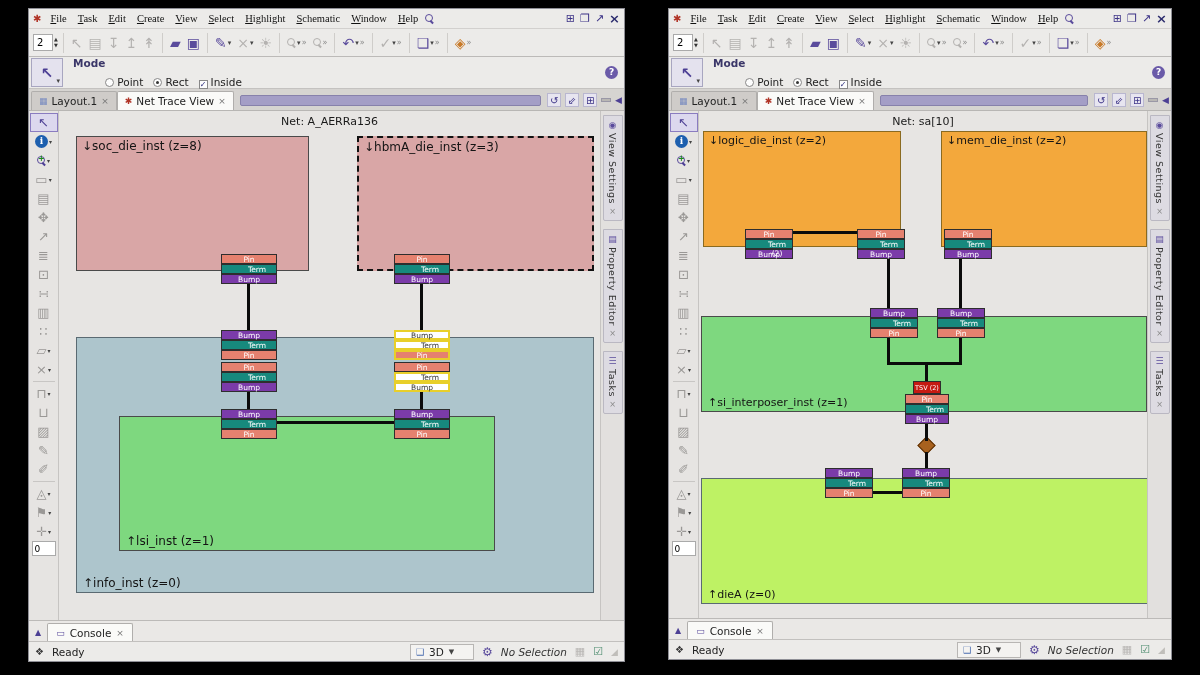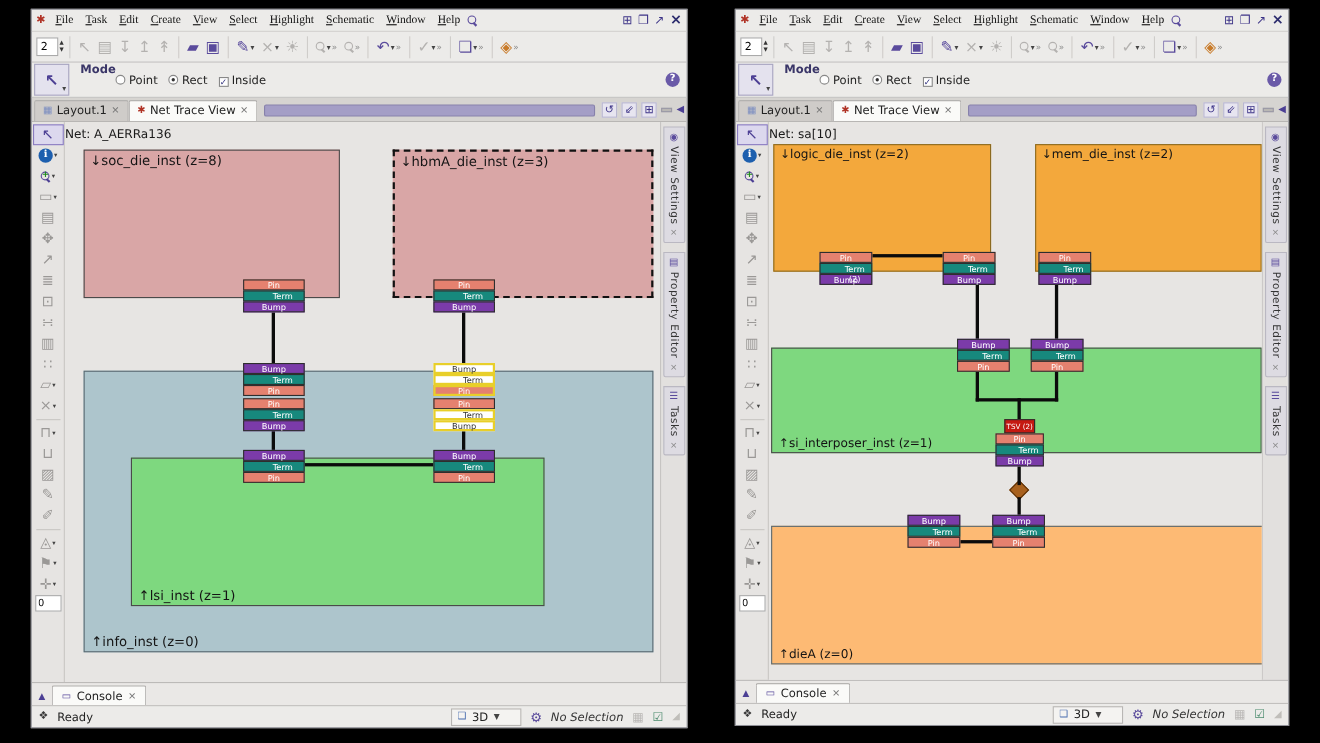--- a/index.html
+++ b/index.html
@@ -50,21 +50,21 @@
 
   
   .modebar { height:32px; display:flex; align-items:stretch; background:#ecebe9;
              border-bottom:1px solid #c4c2c0; flex:0 0 auto; }
   .bigcursor { width:32px; margin:1px 2px; border:1px solid #a8a6c0; background:#e4e2ee;
                display:flex; align-items:center; justify-content:center; position:relative; }
   .bigcursor .cur { font-size:15px; color:#4c3f94; font-weight:bold; }
   .bigcursor .dd  { position:absolute; right:2px; bottom:1px; }
   .modeblock { display:flex; justify-content:center; padding-left:8px; }
   .mode-title { font-size:10.5px; font-weight:bold; color:#3a3668; }
-  .mode-opts { display:flex; align-items:center; gap:10px; font-size:10.5px; color:#222; }
+  .mode-opts { display:flex; align-items:flex-end; gap:10px; font-size:10.5px; color:#222; }
   .radio { width:9px; height:9px; border:1px solid #888; border-radius:50%; background:#fdfdfd;
            display:inline-block; margin-right:3px; position:relative; top:1px; }
   .radio.sel::after { content:""; position:absolute; left:2px; top:2px; width:3px; height:3px;
                       border-radius:50%; background:#333; }
   .checkbox { width:9px; height:9px; border:1px solid #888; background:#fdfdfd; display:inline-block;
               margin-right:3px; position:relative; top:1px; font-size:8px; line-height:8px;
               color:#2a2a7a; text-align:center; }
   .helpicon { align-self:center; margin-left:auto; margin-right:6px; width:13px; height:13px;
               border-radius:50%; background:#6a5aa8; color:#fff; font-size:9px; font-weight:bold;
               text-align:center; line-height:13px; }
@@ -96,21 +96,21 @@
   .rbtn.sel { border:1px solid #8a7cc0; background:#dcd8ee; }
   .rbtn .dd { font-size:6px; }
   .info-badge { width:13px; height:13px; border-radius:50%; background:#1d5fae; color:#fff;
                 font-size:9px; font-weight:bold; font-family:"DejaVu Serif",serif;
                 text-align:center; line-height:13px; }
   .rail input { width:24px; height:15px; font-size:9px; border:1px solid #aaa; background:#fff;
                 padding-left:2px; font-family:"DejaVu Sans",sans-serif; }
   .rail .rsep { width:22px; height:1px; background:#c8c6c4; margin:2px 0; }
 
   .canvas { flex:1 1 auto; position:relative; background:#e7e5e3; overflow:hidden; }
-  .net-title { position:absolute; top:4px; left:0; right:0; text-align:left;
+  .net-title { position:absolute; top:4px; left:0; right:0; text-align:center;
                font-size:11px; color:#1a1a1a; }
 
   .diebox { position:absolute; border:1.5px solid #4a4a4a; }
   .diebox .dlabel { position:absolute; font-size:12px; color:#141414; }
   .dlabel.tl { left:5px; top:2px; }
   .dlabel.bl { left:6px; bottom:2px; }
   #win-right .diebox .dlabel { font-size:11px; }
 
   .wire { position:absolute; background:#0b0b0b; }
 
@@ -703,21 +703,21 @@
       <div class="net-title">Net: sa[10]</div>
       <div class="diebox" style="left:4px;top:20px;width:198px;height:116px;background:#f3a83c;border-color:#8a6a20">
         <span class="dlabel tl">↓logic_die_inst (z=2)</span>
       </div>
       <div class="diebox" style="left:242px;top:20px;width:206px;height:116px;background:#f3a83c;border-color:#8a6a20">
         <span class="dlabel tl">↓mem_die_inst (z=2)</span>
       </div>
       <div class="diebox" style="left:2px;top:205px;width:446px;height:96px;background:#7ed87f">
         <span class="dlabel bl">↑si_interposer_inst (z=1)</span>
       </div>
-      <div class="diebox" style="left:2px;top:367px;width:492px;height:126px;background:#fdba74;border-color:#5a6a72">
+      <div class="diebox" style="left:2px;top:367px;width:492px;height:126px;background:#bef264;border-color:#5a6a72">
         <span class="dlabel bl">↑dieA (z=0)</span>
       </div>
       <div class="diamond" style="left:221px;top:328px"></div>
     <div class="wire" style="left: 94px; top: 120px; width: 64px; height: 3px;"></div>
         <div class="wire" style="left: 188px; top: 148px; width: 3px; height: 49px;"></div>
         <div class="wire" style="left: 260px; top: 148px; width: 3px; height: 49px;"></div>
         <div class="wire" style="left: 188px; top: 227px; width: 3px; height: 27px;"></div>
         <div class="wire" style="left: 260px; top: 227px; width: 3px; height: 27px;"></div>
         <div class="wire" style="left: 188px; top: 251px; width: 75px; height: 3px;"></div>
         <div class="wire" style="left: 226px; top: 251px; width: 3px; height: 19px;"></div>

